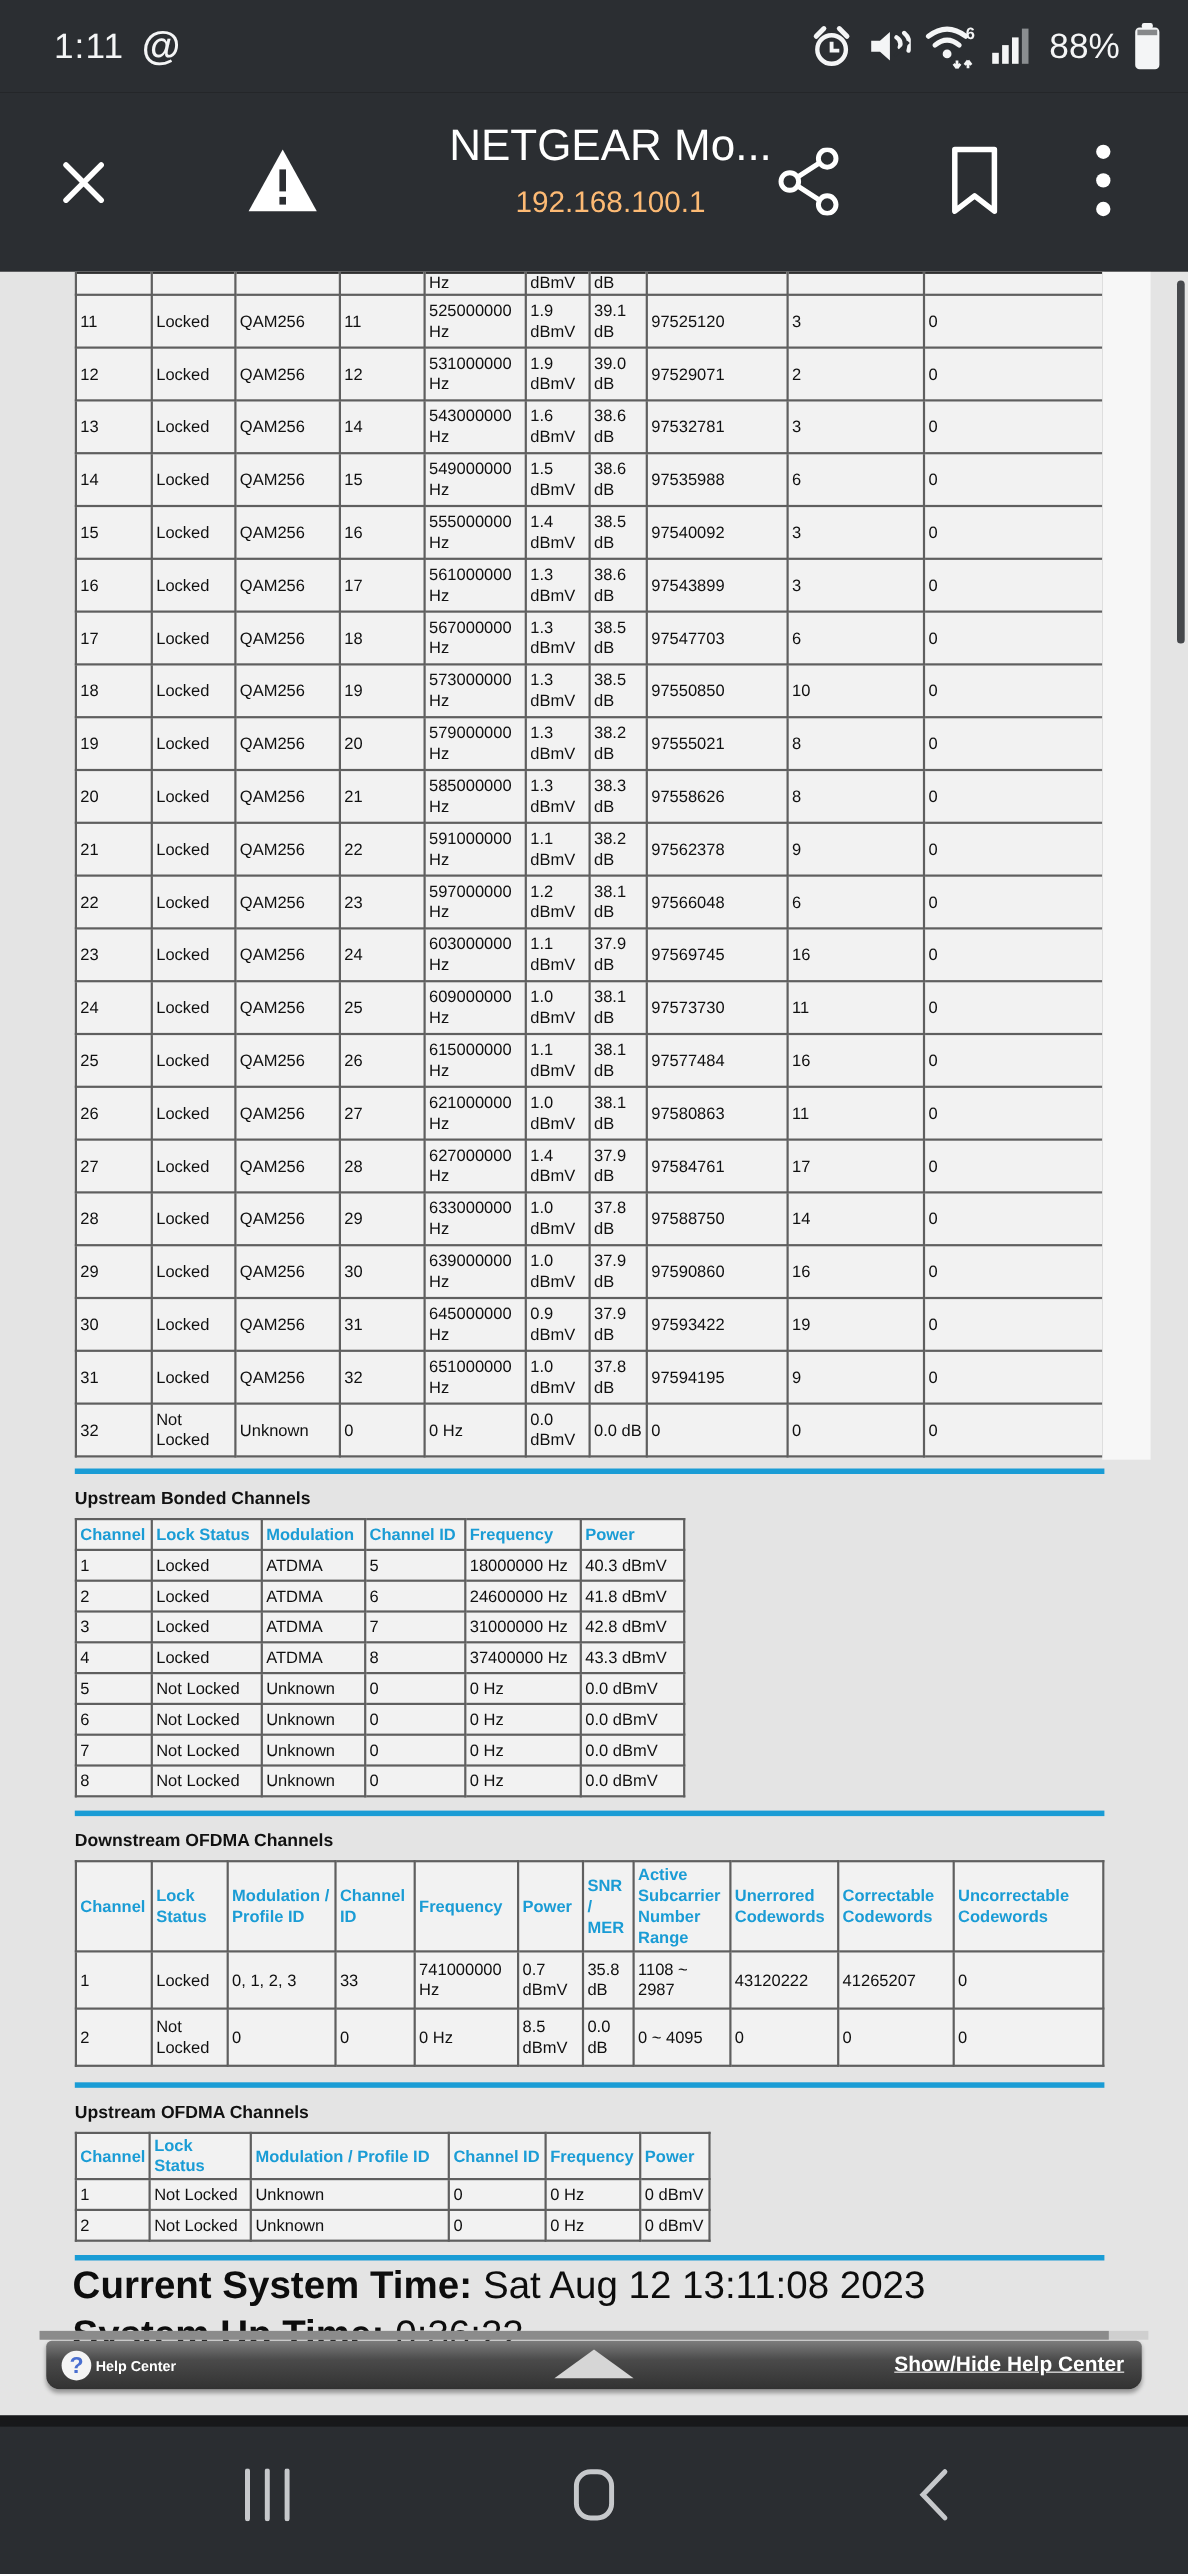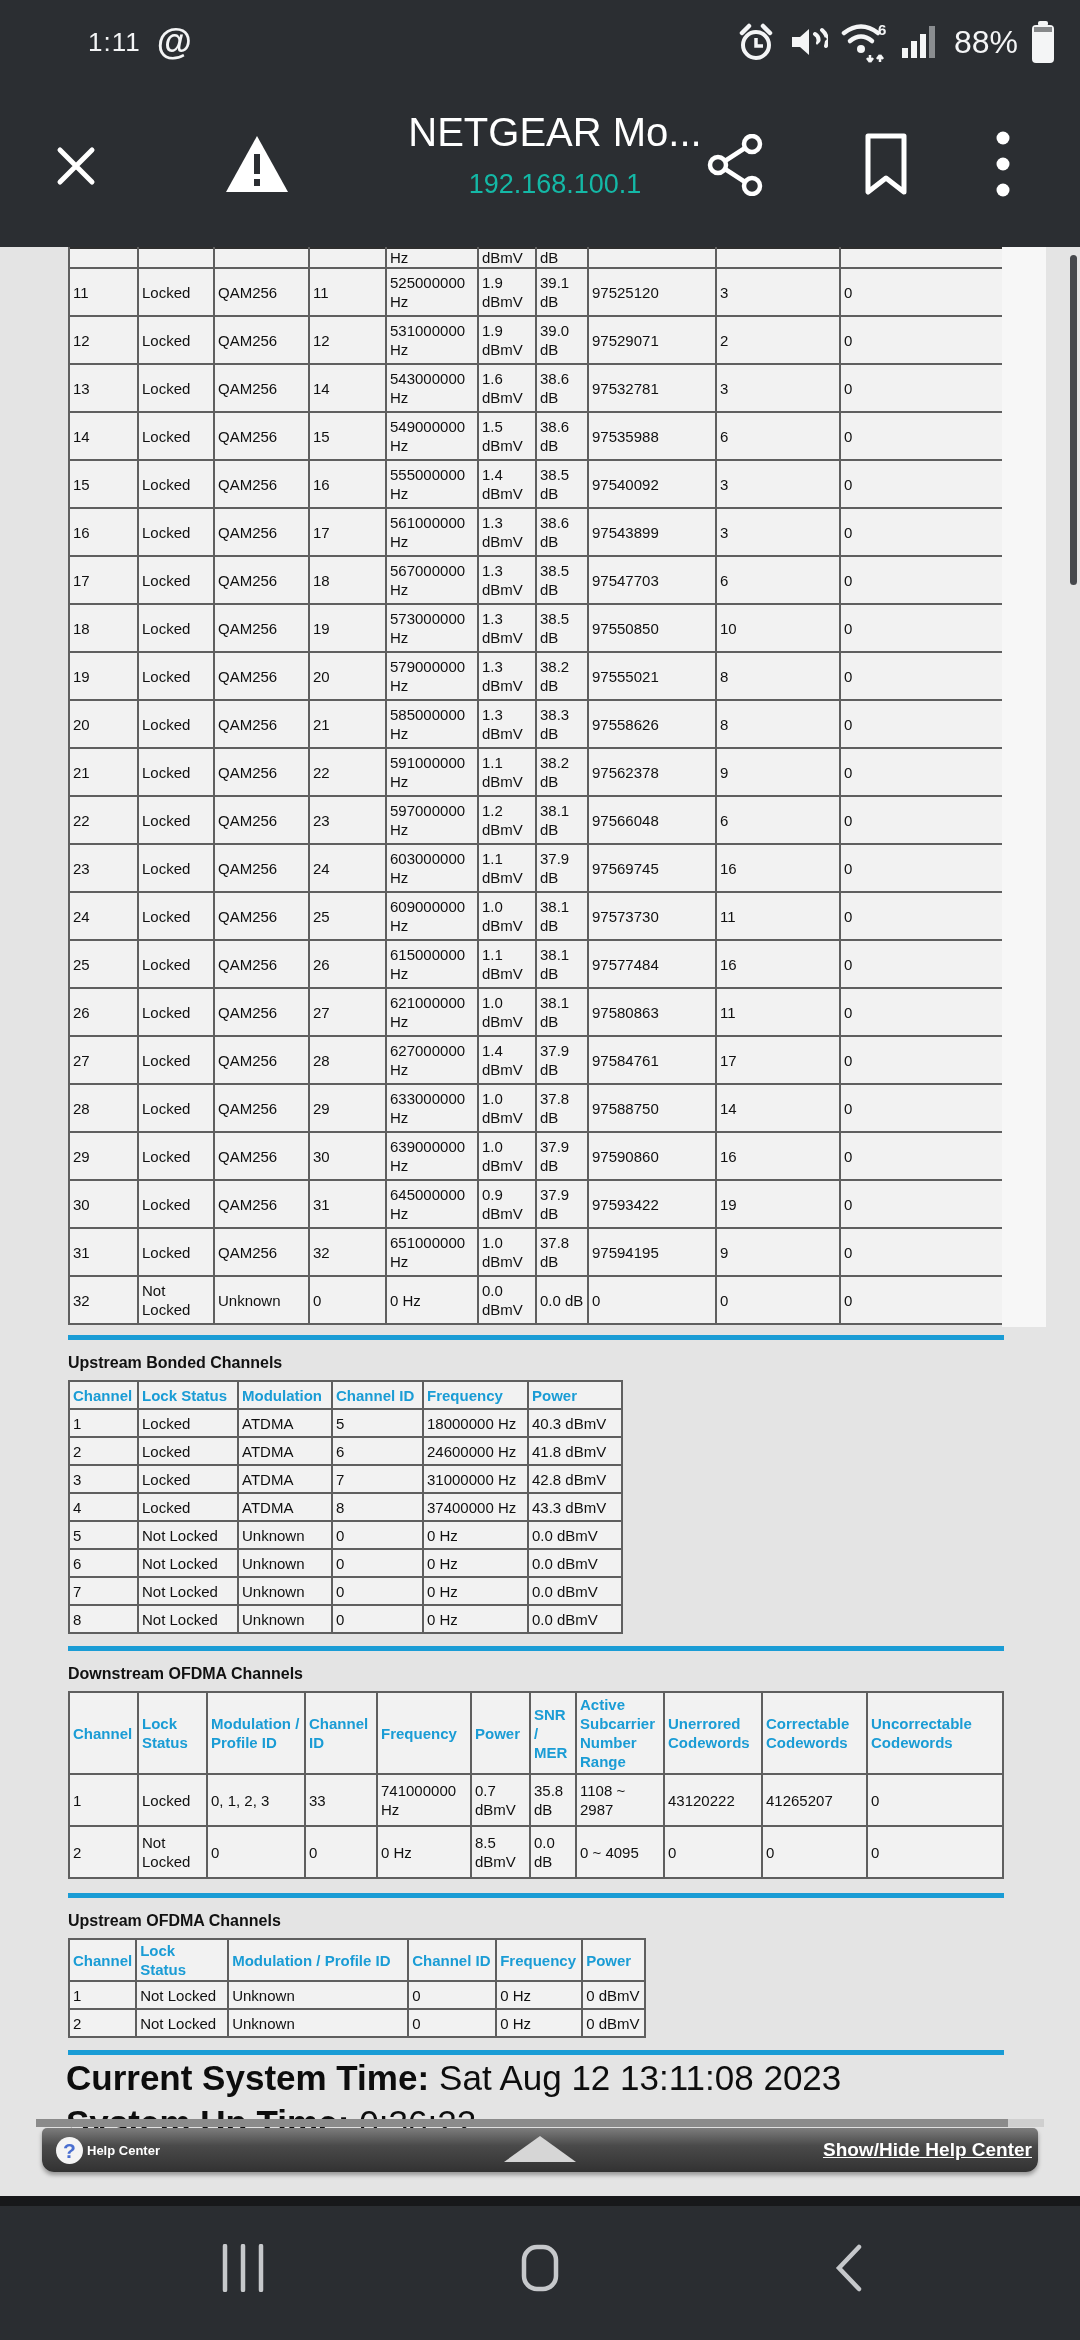--- a/index.html
+++ b/index.html
@@ -2,34 +2,34 @@
 <html><head>
 <meta charset="utf-8">
 <style>
   * { margin:0; padding:0; box-sizing:border-box; }
   html,body { width:1080px; height:2340px; background:#111; }
   body { position:relative; font-family:"Liberation Sans", sans-serif; overflow:hidden; }
 
   
   .status-bar { position:absolute; top:0; left:0; width:1080px; height:84px;
     background:#2b2e32; color:#f4f5f6; display:flex; align-items:center; }
-  .status-time { font-size:26px; margin-left:88px; letter-spacing:1px; }
+  .status-time { font-size:32px; margin-left:49px; letter-spacing:1px; }
   .at-icon { font-size:36px; font-weight:bold; margin-left:16px; }
   .status-right { margin-left:auto; margin-right:24px; display:flex; align-items:center; gap:12px; }
   .status-right svg { display:block; }
   .battery-pct { font-size:32px; }
 
   
   .browser-header { position:absolute; top:84px; left:0; width:1080px; height:163px;
     background:#2b2e32; color:#fff; }
   .close-btn { position:absolute; left:52px; top:58px; }
   .warn-wrap { position:absolute; left:222px; top:48px; }
   .title-block { position:absolute; left:345px; top:26px; width:420px;text-align:center; }
   .page-title { font-size:40px; font-weight:400; white-space:nowrap; }
-  .page-url { font-size:27px; color:#14b8a6; margin-top:14px; }
+  .page-url { font-size:27px; color:#fdba74; margin-top:14px; }
   .share-btn { position:absolute; left:706px; top:50px; }
   .bookmark-btn { position:absolute; left:862px; top:48px; }
   .kebab-btn { position:absolute; left:995px; top:44px; }
 
   
   .content { position:absolute; top:247px; left:0; width:1080px; height:1949px;
     background:#e4e4e4; overflow:hidden; }
   .table-side-strip { position:absolute; left:1002px; top:0; width:44px; height:1080px; background:#f7f7f7; }
   .v-scrollbar { position:absolute; left:1070px; top:8px; width:7px; height:330px; background:#46484c; border-radius:4px; }
 
@@ -62,21 +62,21 @@
   .help-bar { position:absolute; left:42px; top:1881px; width:996px; height:44px;
     background:linear-gradient(#7d7d7d, #4a4a4a 40%, #323232);
     border-radius:5px 5px 12px 12px; box-shadow:0 3px 4px rgba(0,0,0,.35);
     display:flex; align-items:center; color:#fff; }
   .help-q { width:27px; height:27px; border-radius:50%; background:#f4f4f4; color:#4a6fd0;
     font-weight:bold; font-size:21px; text-align:center; line-height:27px; margin-left:14px; }
   .help-label { font-size:13px; font-weight:bold; margin-left:4px; }
   .help-arrow { position:absolute; left:50%; top:8px; transform:translateX(-50%);
     width:0; height:0; border-left:36px solid transparent; border-right:36px solid transparent;
     border-bottom:26px solid #d6d6d6; }
-  .help-toggle { margin-left:auto; margin-right:6px; font-size:19px; font-weight:bold;
+  .help-toggle { margin-left:auto; margin-right:16px; font-size:19px; font-weight:bold;
     text-decoration:underline; }
 
   
   .nav-bar { position:absolute; top:2196px; left:0; width:1080px; height:144px; background:#2a2d31; }
   .nav-shadow { position:absolute; top:0; left:0; width:1080px; height:10px; background:#17181a; }
   .nav-btn { position:absolute; top:48px; }
   .nav-recents { left:219px; }
   .nav-home { left:521px; }
   .nav-back { left:833px; }
 </style>

